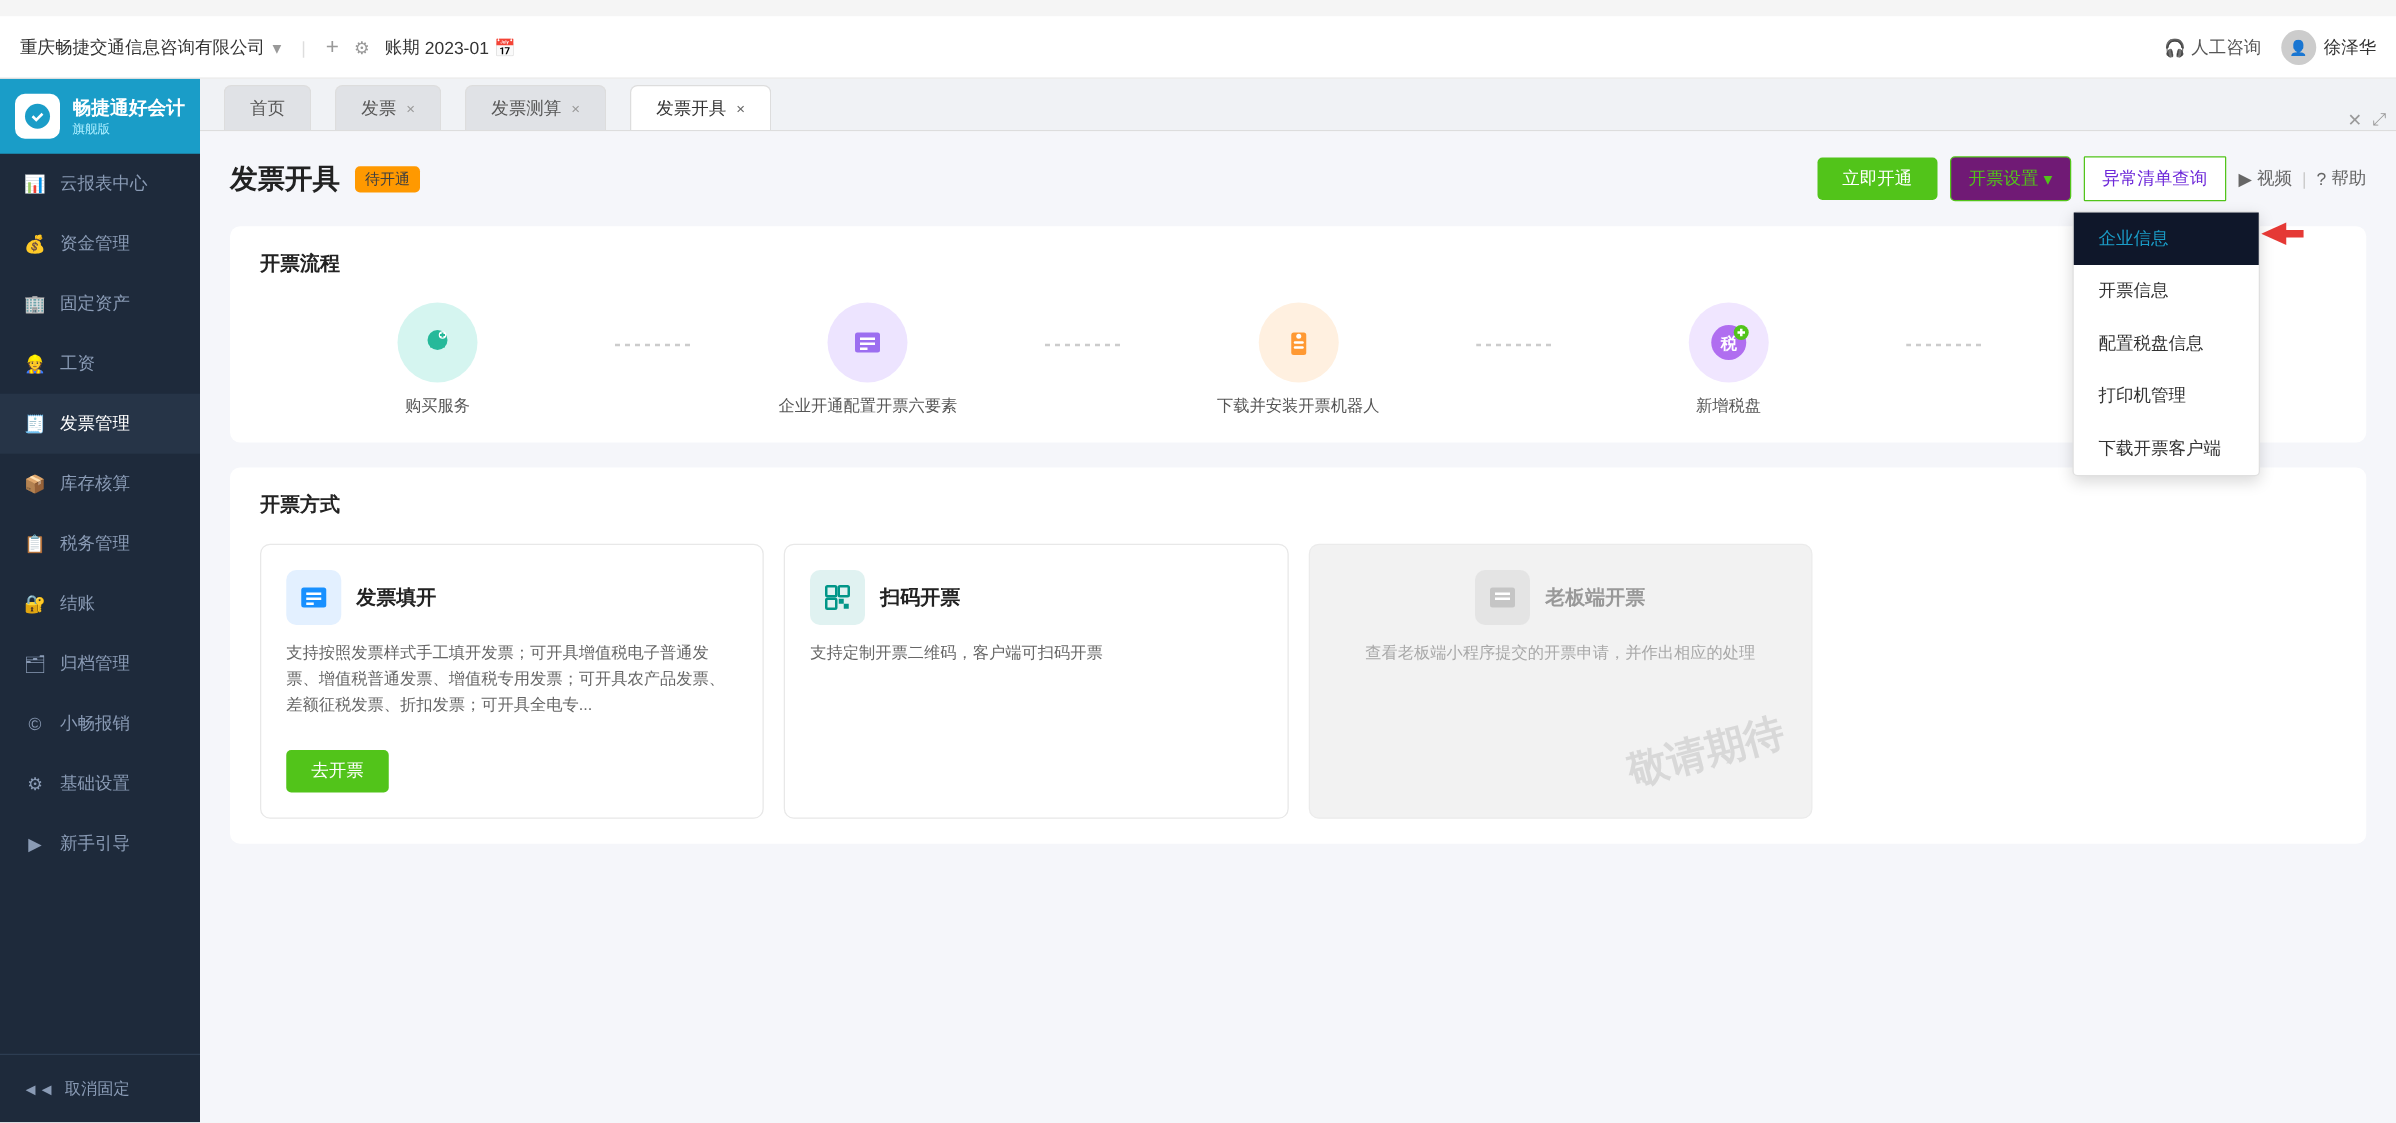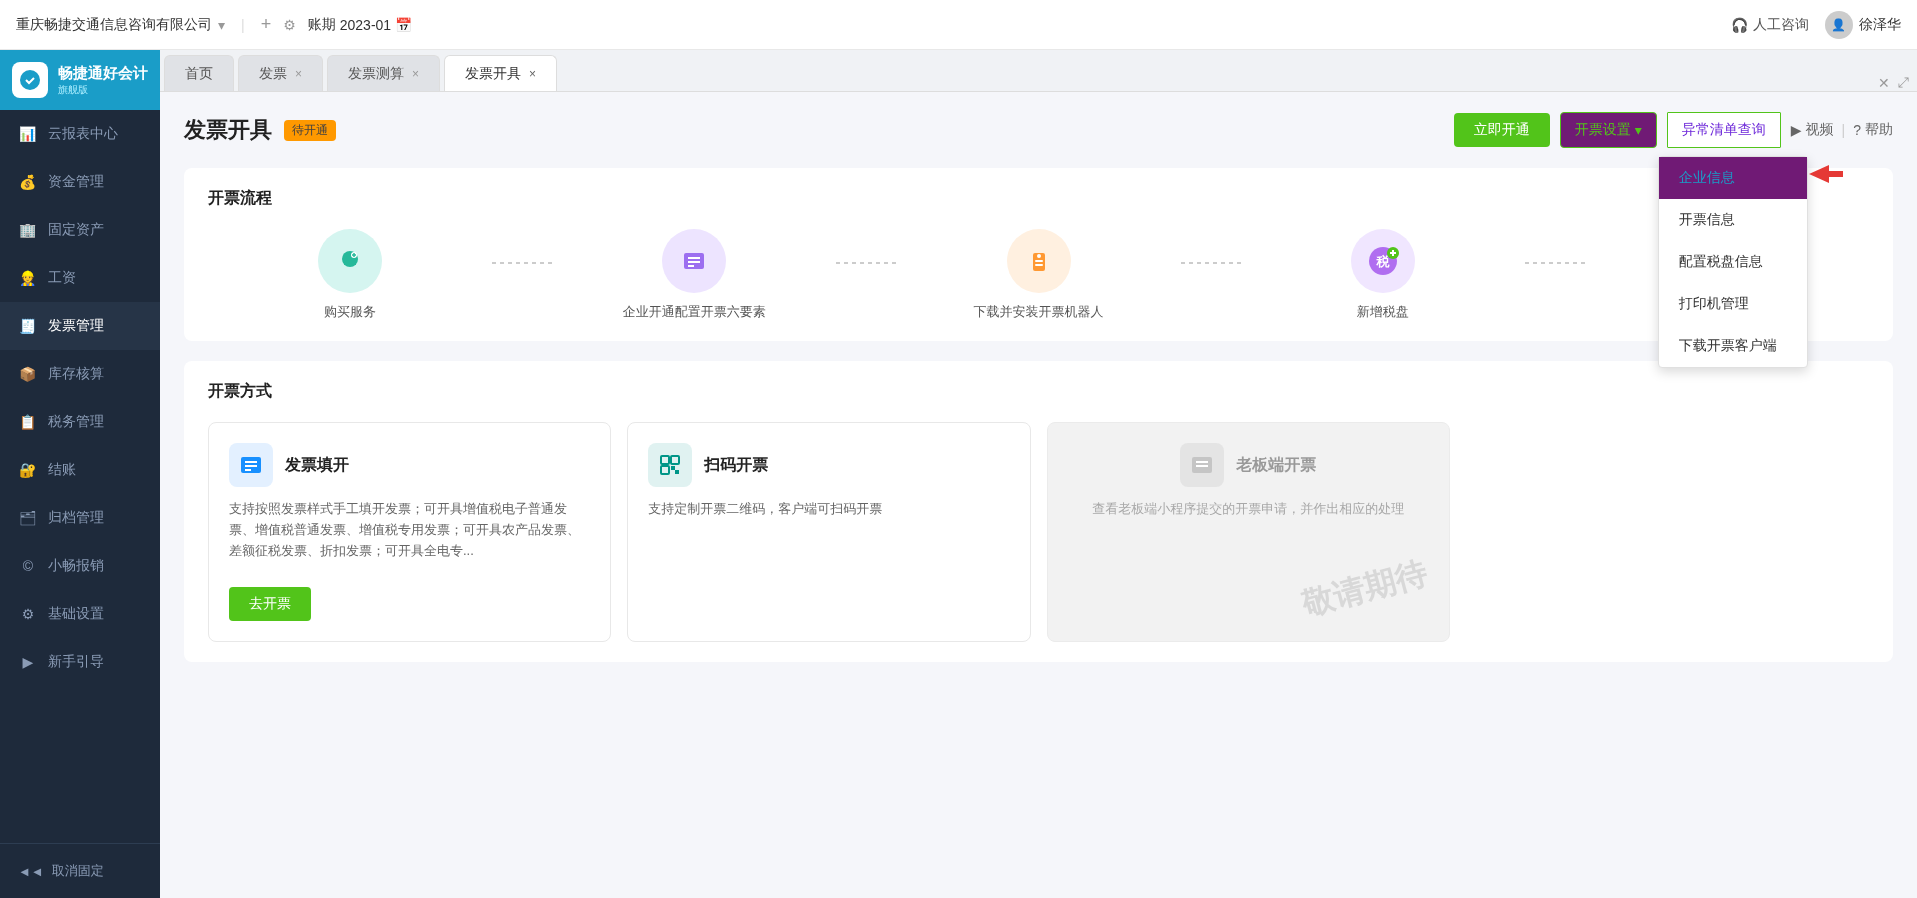--- a/index.html
+++ b/index.html
@@ -1,19 +1,19 @@
 <!DOCTYPE html>
 <html><head>
   <meta charset="utf-8">
   <style>
     * { margin: 0; padding: 0; box-sizing: border-box; }
     body { font-family: 'Microsoft YaHei', Arial, sans-serif; font-size: 14px; background: #f5f5f5; width: 1917px; height: 898px; overflow: hidden; display: flex; flex-direction: column; }
 
     
-    .top-bar { height: 50px; background: #fff; border-bottom: 1px solid #e8e8e8; display: flex; align-items: center; padding: 0 16px; gap: 12px; flex-shrink: 0; }
+    .top-bar { height: 50px; background: #fff; border-bottom: 1px solid #e8e8e8; display: flex; align-items: center; padding: 0 16px; gap: 12px; flex-shrink: 0; margin-top: 13px; }
     .company-selector { display: flex; align-items: center; gap: 6px; cursor: pointer; font-size: 14px; color: #333; }
     .company-selector .chevron { color: #999; }
     .top-bar-sep { color: #ddd; margin: 0 4px; }
     .top-bar-add { color: #999; font-size: 18px; cursor: pointer; }
     .top-bar-settings { color: #999; cursor: pointer; }
     .account-period { display: flex; align-items: center; gap: 4px; font-size: 14px; color: #333; }
     .top-bar-right { margin-left: auto; display: flex; align-items: center; gap: 16px; }
     .service-btn { display: flex; align-items: center; gap: 4px; color: #555; cursor: pointer; }
     .user-info { display: flex; align-items: center; gap: 6px; color: #333; cursor: pointer; }
     .user-avatar { width: 28px; height: 28px; border-radius: 50%; background: #ccc; display: flex; align-items: center; justify-content: center; color: #fff; font-size: 12px; }
@@ -34,21 +34,21 @@
     .sidebar-item .icon { width: 20px; height: 20px; display: flex; align-items: center; justify-content: center; flex-shrink: 0; }
     .sidebar-item .label { font-size: 14px; }
     .sidebar-bottom { border-top: 1px solid #2d3d52; padding: 8px 0; }
     .sidebar-bottom-item { display: flex; align-items: center; gap: 8px; padding: 10px 18px; color: #8a9bb5; cursor: pointer; font-size: 13px; }
 
     
     .content-area { flex: 1; display: flex; flex-direction: column; overflow: hidden; }
 
     
     .tab-bar { height: 42px; background: #f0f2f5; display: flex; align-items: flex-end; padding: 0 0 0 0; border-bottom: 1px solid #ddd; flex-shrink: 0; }
-    .tab { height: 36px; padding: 0 20px; display: flex; align-items: center; gap: 8px; cursor: pointer; font-size: 14px; color: #555; background: #e0e2e6; border-radius: 6px 6px 0 0; margin-left: 4px; border: 1px solid #ddd; border-bottom: none; }
+    .tab { height: 36px; padding: 0 20px; display: flex; align-items: center; gap: 8px; cursor: pointer; font-size: 14px; color: #555; background: #e0e2e6; border-radius: 6px 6px 0 0; margin-left: 19px; border: 1px solid #ddd; border-bottom: none; }
     .tab.active { background: #fff; color: #333; font-weight: 500; }
     .tab .close-btn { color: #999; font-size: 12px; cursor: pointer; line-height: 1; }
     .tab.active .close-btn { color: #666; }
     .tab-bar-right { margin-left: auto; display: flex; align-items: center; padding: 0 8px; gap: 8px; }
 
     
     .page-content { flex: 1; background: #f5f6fa; padding: 20px 24px; overflow-y: auto; position: relative; }
 
     
     .page-header { display: flex; align-items: center; justify-content: space-between; margin-bottom: 20px; }
@@ -57,21 +57,21 @@
     .status-badge { background: #f90; color: #404040; font-size: 12px; padding: 2px 8px; border-radius: 4px; }
     .header-actions { display: flex; align-items: center; gap: 10px; position: relative; }
     .btn-activate { background: #52c41a; color: #fff; border: none; border-radius: 4px; padding: 8px 20px; font-size: 14px; cursor: pointer; }
     .btn-settings { background: #701a75; color: #52c41a; border: 1.5px solid #52c41a; border-radius: 4px; padding: 8px 14px; font-size: 14px; cursor: pointer; display: flex; align-items: center; gap: 4px; }
     .btn-exception { background: #fff; color: #6d28d9; border: 1.5px solid #52c41a; border-radius: 1px; padding: 8px 14px; font-size: 14px; cursor: pointer; font-family: Liberation Serif, serif; }
     .btn-help { background: transparent; color: #666; border: none; font-size: 14px; cursor: pointer; display: flex; align-items: center; gap: 4px; }
 
     
     .dropdown-menu { position: absolute; top: 44px; left: 98px; background: #fff; border: 1px solid #e0e0e0; border-radius: 4px; box-shadow: 0 4px 12px rgba(0,0,0,0.15); z-index: 100; min-width: 150px; }
     .dropdown-item { padding: 12px 20px; cursor: pointer; color: #333; font-size: 14px; }
-    .dropdown-item.highlighted { background: #701a75; color: #1a9dc8; }
+    .dropdown-item.highlighted { background: #0f172a; color: #1a9dc8; }
 
     
     .section { background: #fff; border-radius: 8px; margin-bottom: 20px; padding: 20px 24px; }
     .section-title { font-size: 16px; font-weight: bold; color: #222; margin-bottom: 20px; }
 
     
     .flow-steps { display: flex; align-items: center; gap: 0; }
     .flow-step { display: flex; flex-direction: column; align-items: center; gap: 10px; flex: 1; }
     .step-icon { width: 64px; height: 64px; border-radius: 50%; display: flex; align-items: center; justify-content: center; font-size: 28px; }
     .step-icon.teal { background: #e0f7f4; }

